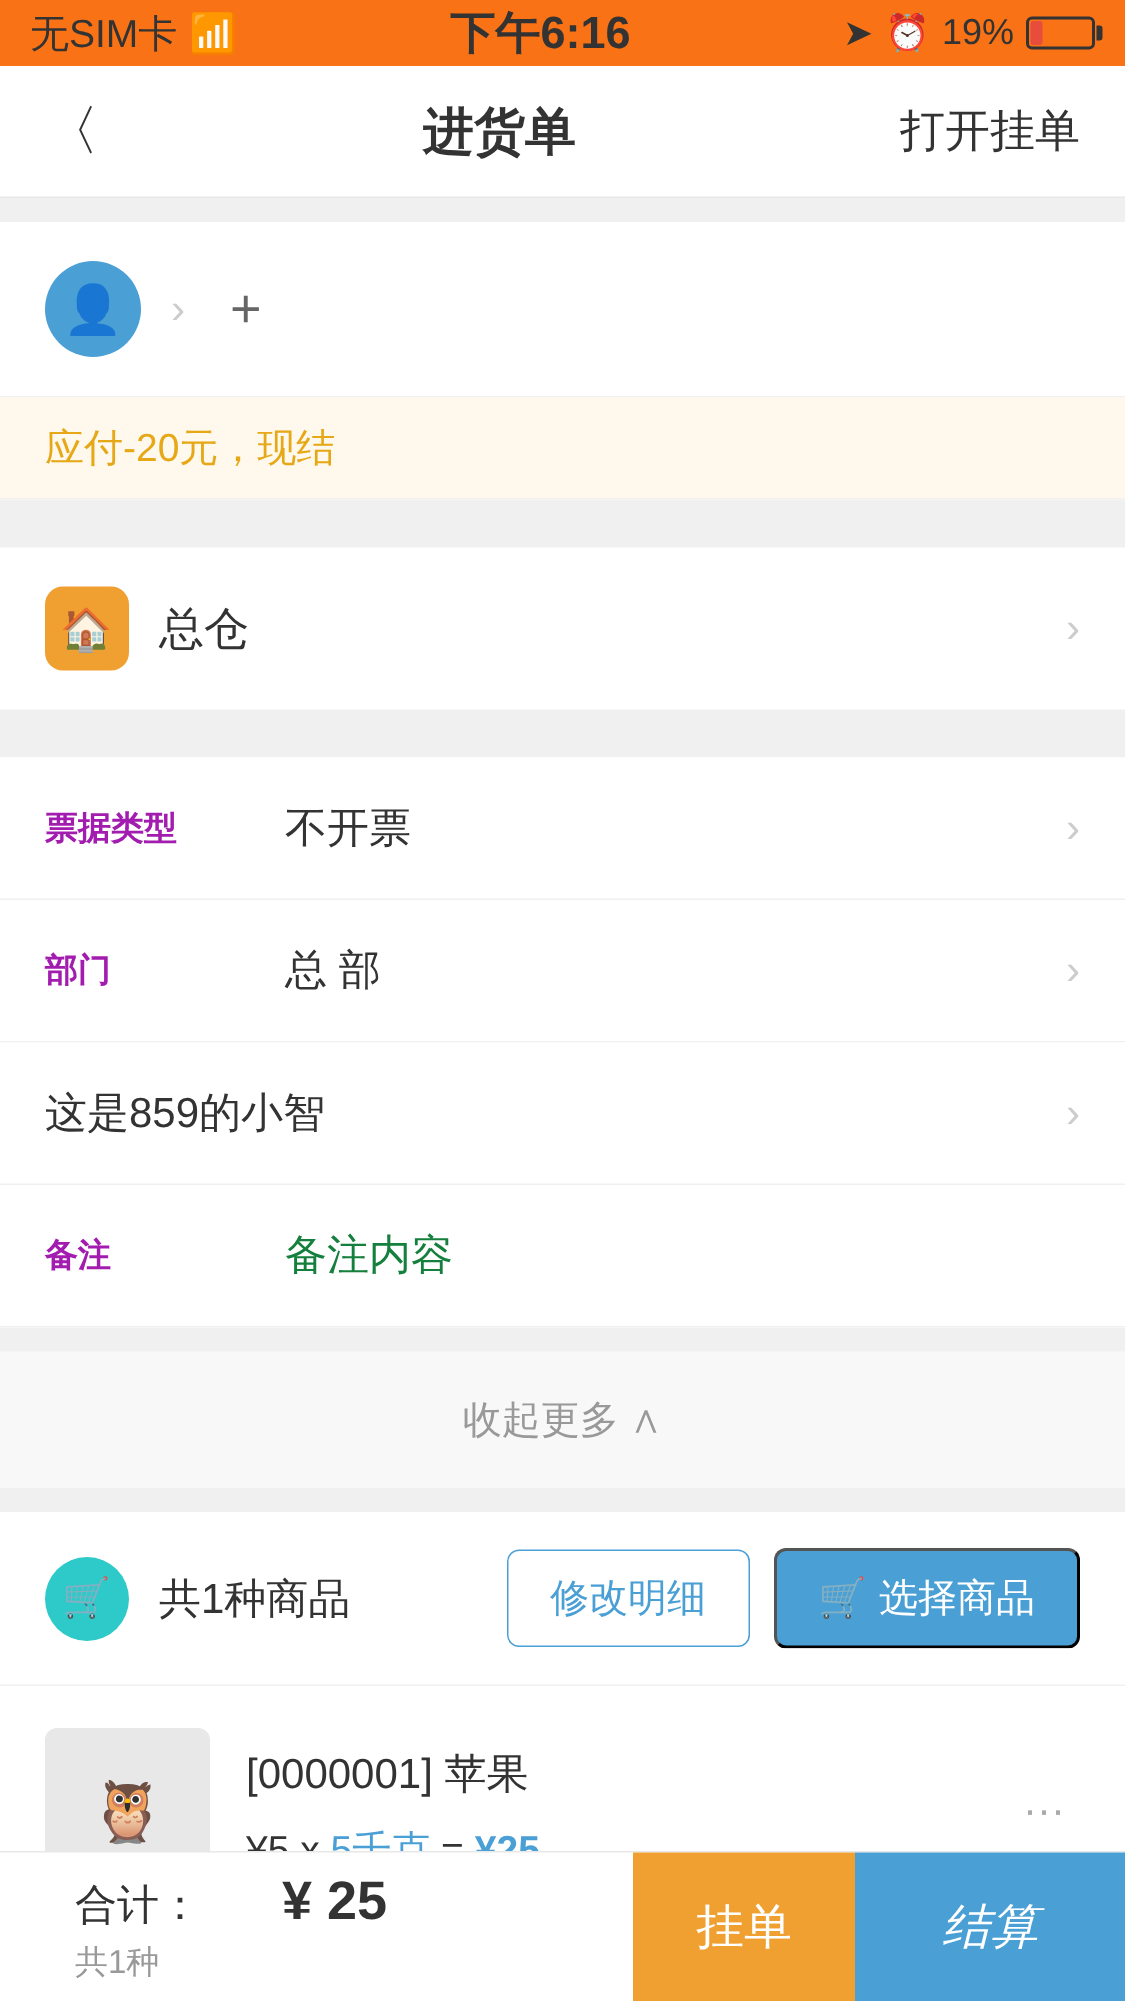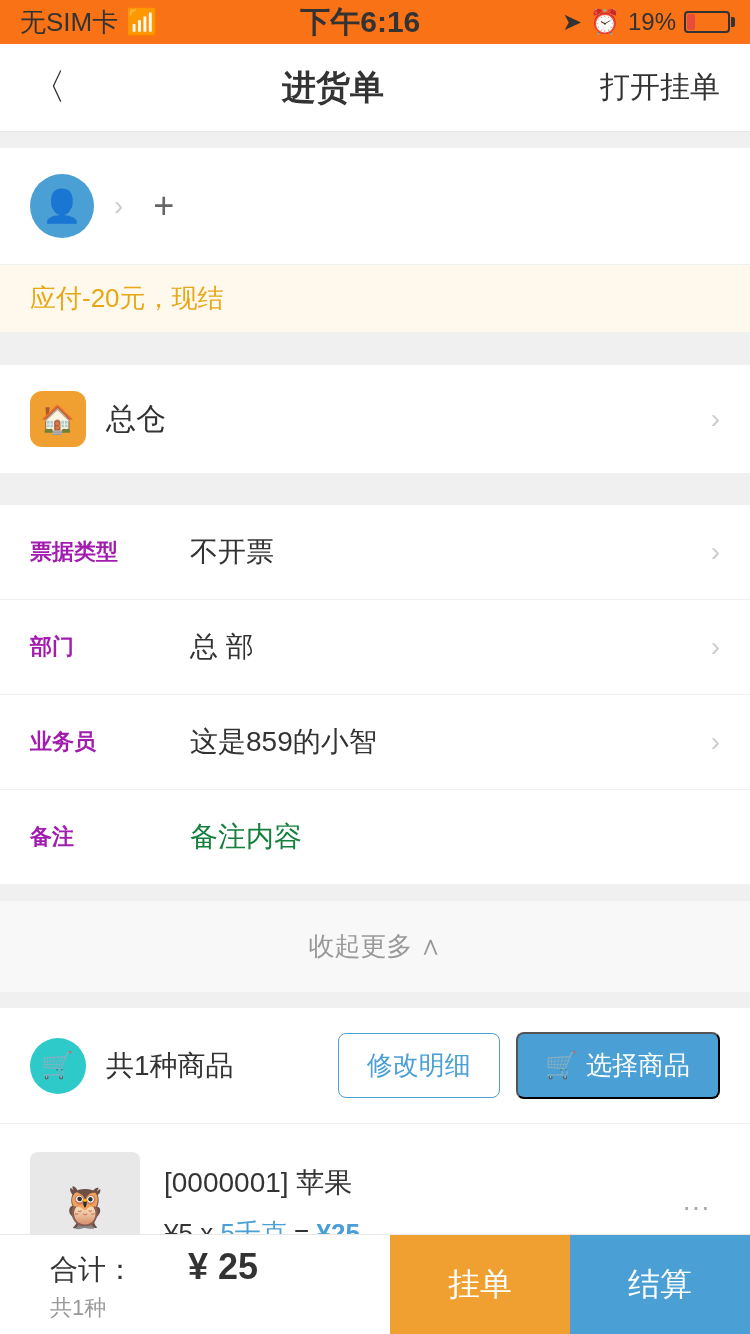--- a/index.html
+++ b/index.html
@@ -202,32 +202,33 @@
       flex: 1;
       padding: 0 30px;
       display: flex;
       flex-direction: column;
     }
     .total-main { display: flex; align-items: baseline; gap: 10px; }
     .total-label { font-size: 28px; color: #333; }
     .total-amount { font-size: 36px; font-weight: 700; color: #333; margin-left: 44px; }
     .total-sub { font-size: 22px; color: #999; margin-top: 4px; }
     .btn-pending {
-      width: 180px; height: 100px;
+      width: 148px; height: 100px;
       background: #f0a030;
       color: white; font-size: 32px;
       display: flex; align-items: center; justify-content: center;
       cursor: pointer;
     }
     .btn-checkout {
       width: 180px; height: 100px;
       background: #4a9fd5;
       color: white; font-size: 32px;
       display: flex; align-items: center; justify-content: center;
       cursor: pointer;
+      font-style: italic;
     }
   </style>
 </head>
 <body>
 
 <div class="status-bar">
   <div class="status-left">
     <span>无SIM卡</span>
     <span>📶</span>
   </div>
@@ -285,21 +286,20 @@
     <span class="row-arrow">›</span>
   </div>
 
   <div class="form-row">
     <span class="form-label">部门</span>
     <span class="form-value">总 部</span>
     <span class="row-arrow">›</span>
   </div>
 
   <div class="form-row">
-    <span class="form-label">业务员</span>
     <span class="form-value">这是859的小智</span>
     <span class="row-arrow">›</span>
   </div>
 
   <div class="form-row">
     <span class="form-label">备注</span>
     <span class="form-value placeholder">备注内容</span>
   </div>
 </div>
 

